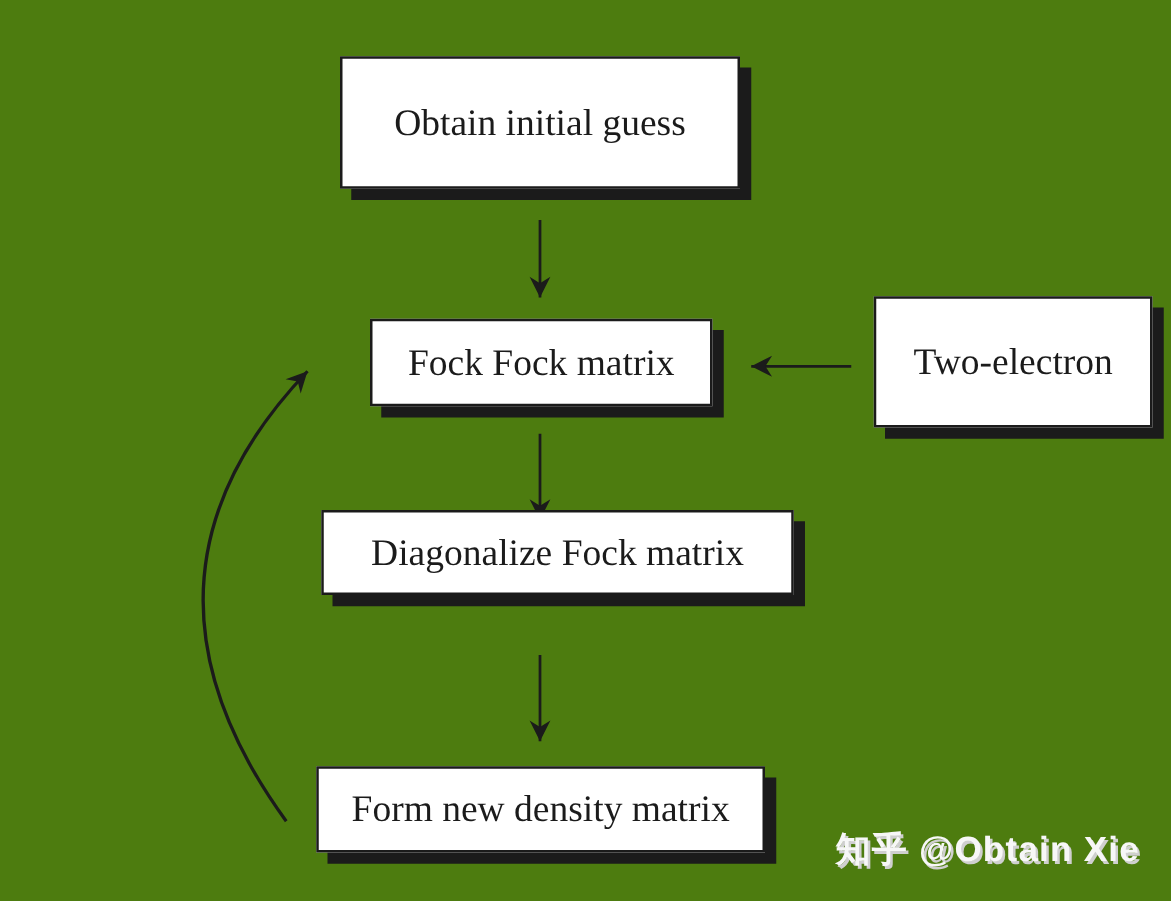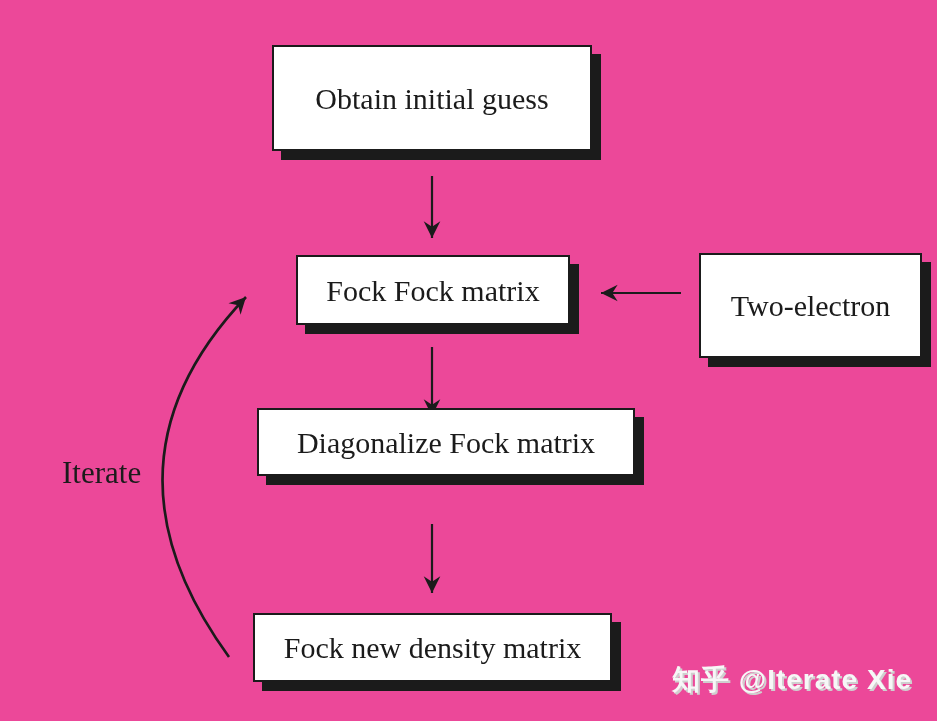--- a/index.html
+++ b/index.html
@@ -4,21 +4,21 @@
 <style>
   html, body {
     margin: 0;
     padding: 0;
     background: #ffffff;
   }
   .canvas {
     position: relative;
     width: 937px;
     height: 721px;
-    background: #ec4899;
+    background: #4d7c0f;
     overflow: hidden;
     font-family: "Liberation Serif", serif;
     color: #1b1b1b;
   }
   .flow-box {
     position: absolute;
     box-sizing: border-box;
     background: #ffffff;
     border: 2.5px solid #1b1b1b;
     box-shadow: 9px 9px 0 0 #1b1b1b;
@@ -81,29 +81,28 @@
   </svg>
 
   <div class="flow-box" style="left:272px; top:45px; width:320px; height:106px;">
     <div class="box-line">Obtain initial guess</div>
   </div>
 
   <div class="flow-box" style="left:296px; top:255px; width:274px; height:70px;">
     <div class="box-line">Fock Fock matrix</div>
   </div>
 
-  <div class="flow-box" style="left:699px; top:253px; width:223px; height:105px;text-align:right;">
+  <div class="flow-box" style="left:699px; top:237px; width:223px; height:105px;text-align:right;">
     <div class="box-line">Two-electron</div>
   </div>
 
   <div class="flow-box" style="left:240px; top:408px; width:378px; height:68px;margin-left:17px;">
     <div class="box-line">Diagonalize Fock matrix</div>
   </div>
 
   <div class="flow-box" style="left:253px; top:613px; width:359px; height:69px;">
-    <div class="box-line">Fock new density matrix</div>
+    <div class="box-line">Form new density matrix</div>
   </div>
 
-  <div class="edge-label" style="left:62px; top:455px;">Iterate</div>
 
-  <div class="watermark">知乎 @Iterate Xie</div>
+  <div class="watermark">知乎 @Obtain Xie</div>
 
 </div>
 
 </body></html>

